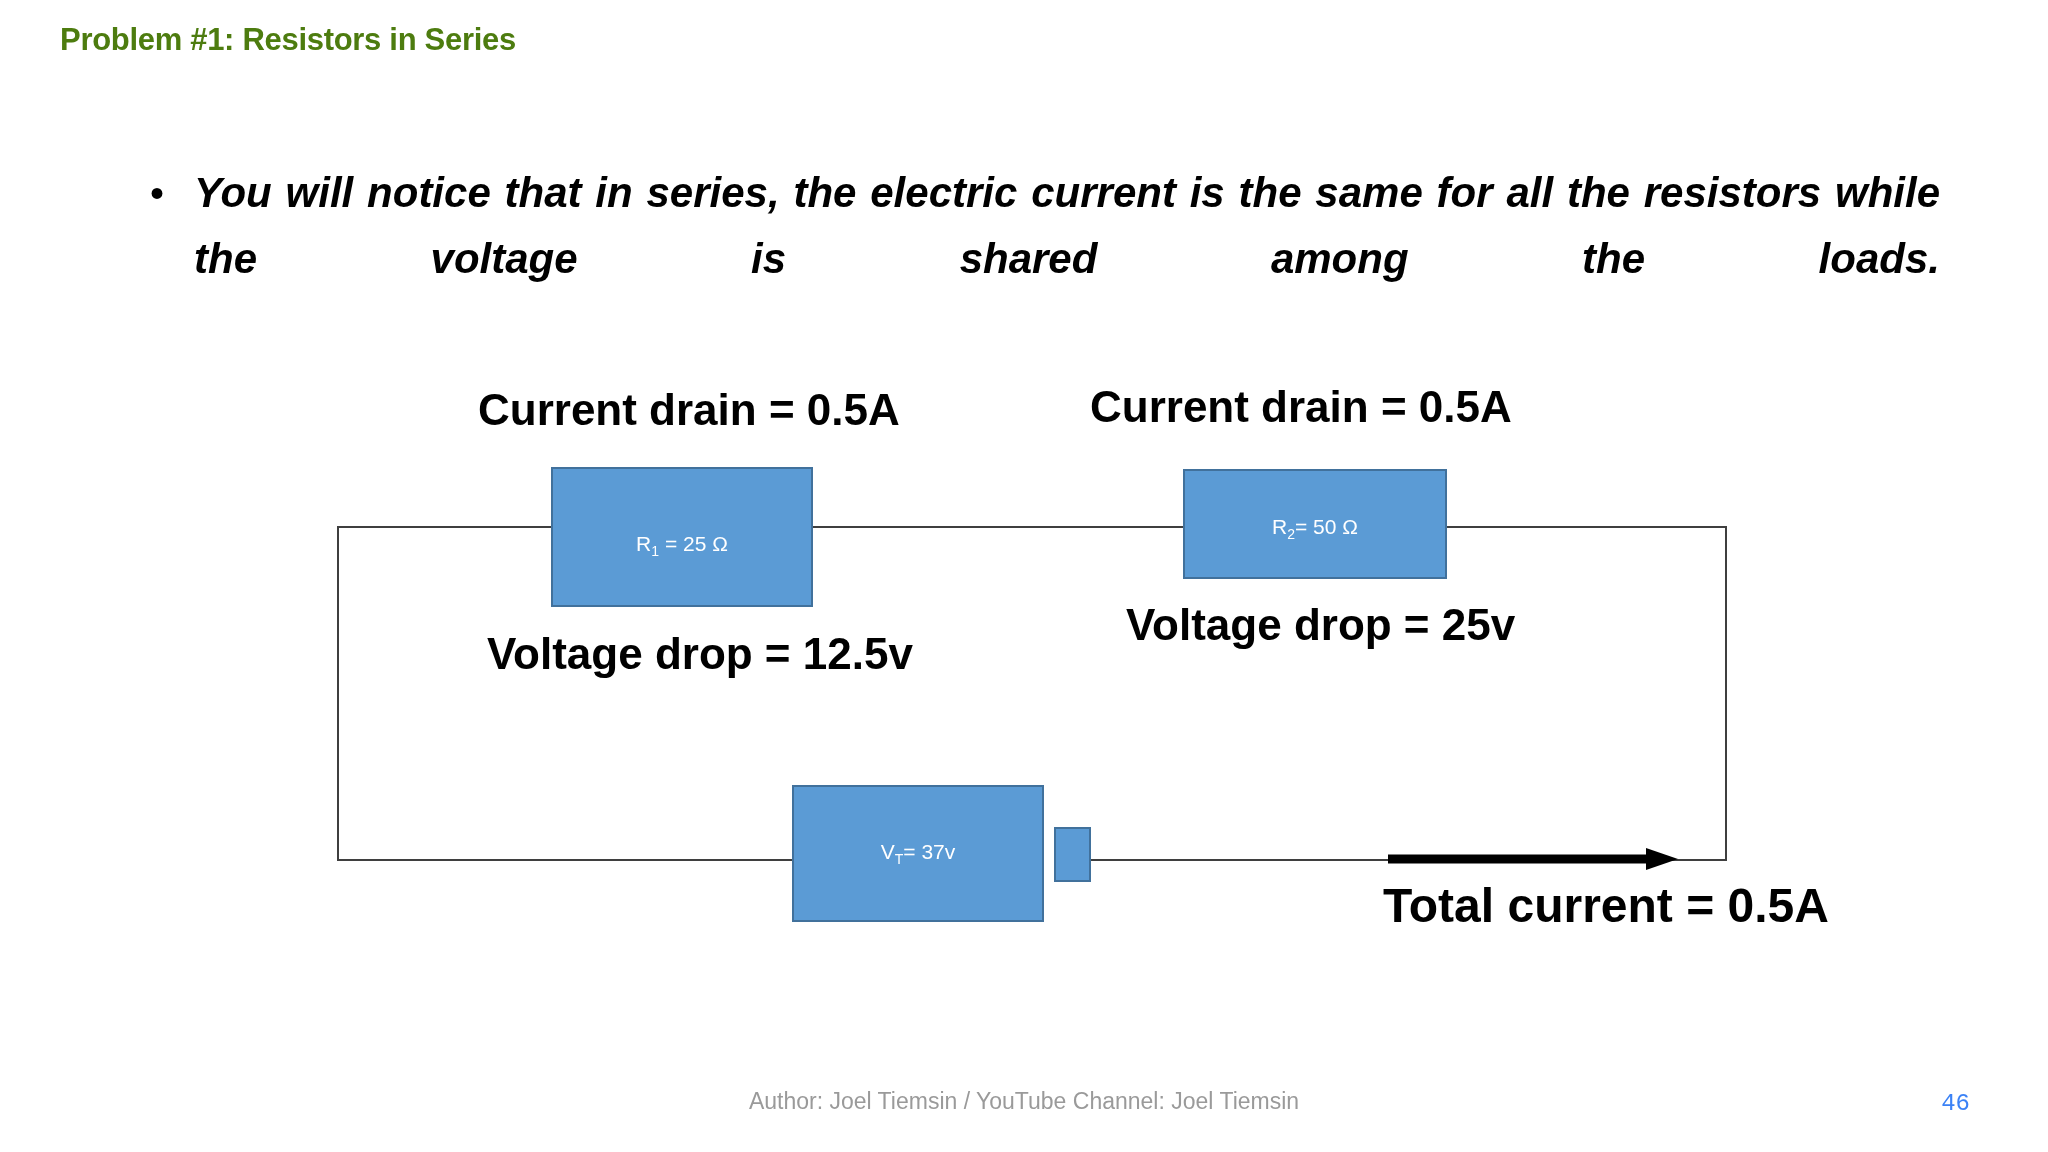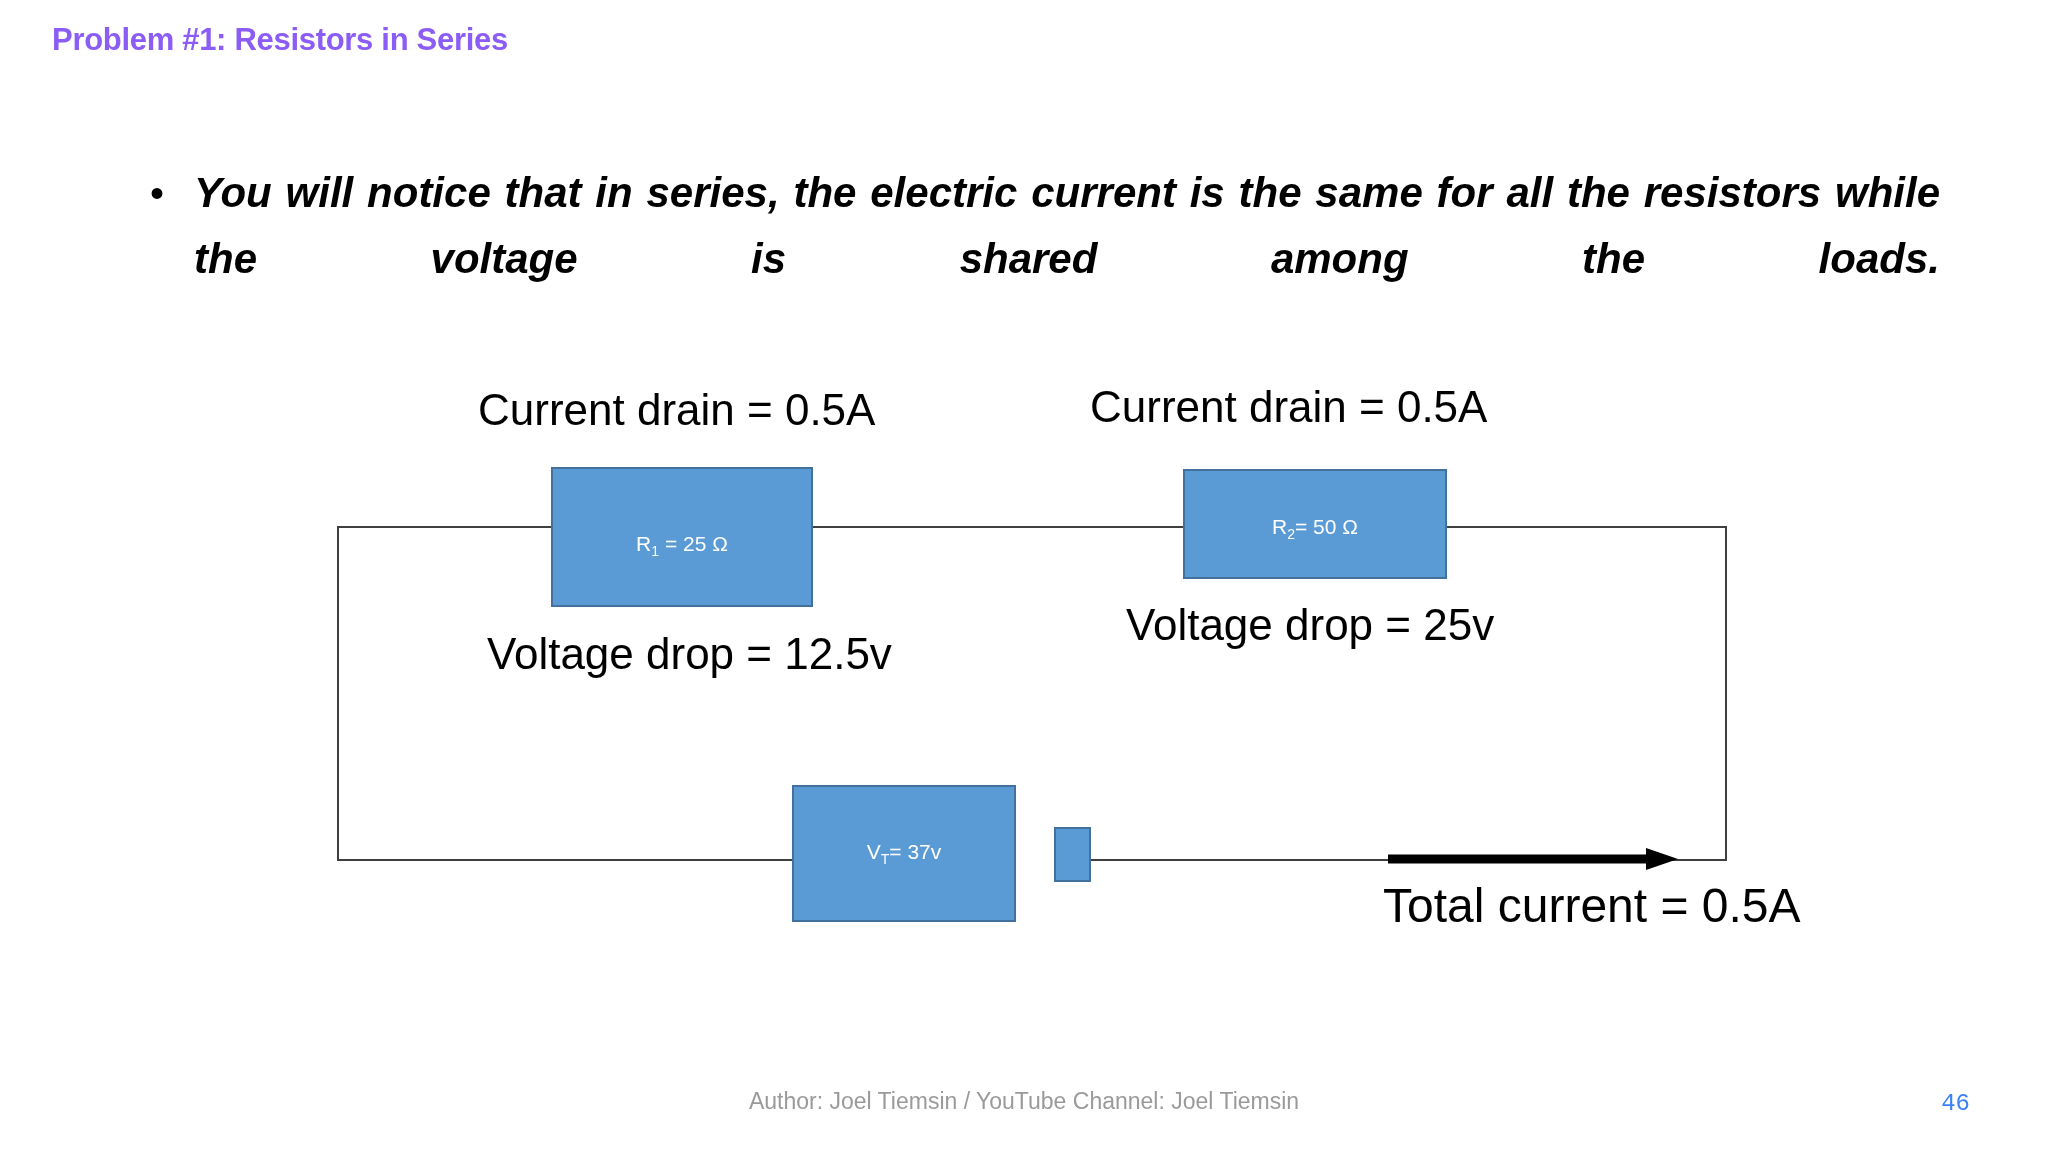--- a/index.html
+++ b/index.html
@@ -12,27 +12,27 @@
     height: 1152px;
     position: relative;
     overflow: hidden;
     font-family: "Liberation Sans", sans-serif;
     color: #000000;
   }
 
   
   #slide-title {
     position: absolute;
-    left: 52px;
+    left: 60px;
     top: 22px;
     font-family: "Liberation Sans", sans-serif;
     font-size: 31px;
     font-weight: bold;
     letter-spacing: -0.3px;
-    color: #8b5cf6;
+    color: #4d7c0f;
     white-space: nowrap;
   }
 
   
   #bullet-block {
     position: absolute;
     left: 150px;
     top: 160px;
     width: 1790px;
     display: flex;
@@ -113,33 +113,33 @@
   
   #resistor-2 {
     left: 1183px; top: 469px;
     width: 264px; height: 110px;
   }
   #resistor-2 .comp-label { transform: translateY(2px); }
 
   
   #battery-body {
     left: 792px; top: 785px;
-    width: 224px; height: 137px;
+    width: 252px; height: 137px;
   }
   #battery-body .comp-label { transform: translateY(-2px); }
   #battery-terminal {
     left: 1054px; top: 827px;
     width: 37px; height: 55px;
   }
 
   
   .annot {
     position: absolute;
     font-family: "Liberation Sans", sans-serif;
-    font-weight: normal;
+    font-weight: bold;
     color: #000000;
     white-space: nowrap;
   }
   #label-current-drain-1 { left: 478px;  top: 385px; font-size: 44px; }
   #label-current-drain-2 { left: 1090px; top: 382px; font-size: 44px; }
   #label-voltage-drop-1  { left: 487px;  top: 595px; font-size: 44px; margin-top: 34px; }
   #label-voltage-drop-2  { left: 1126px; top: 600px; font-size: 44px; }
   #label-total-current   { left: 1349px; top: 878px; font-size: 48px; margin-left: 34px; }
 
   

